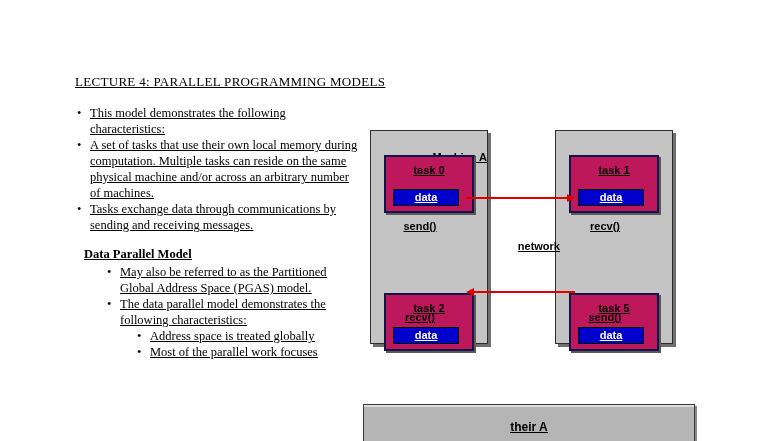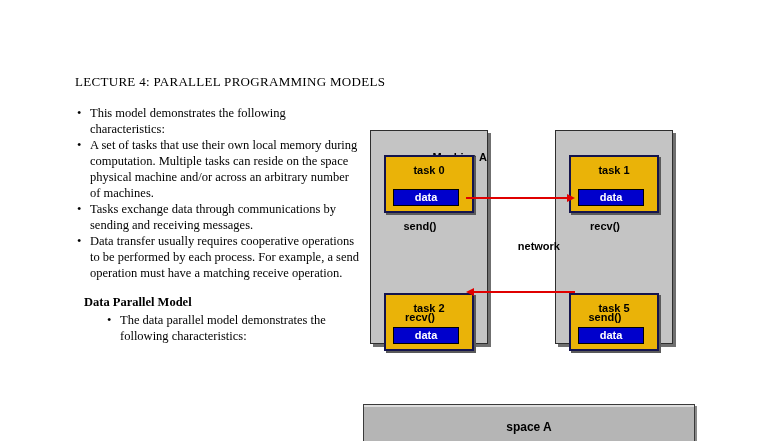--- a/index.html
+++ b/index.html
@@ -1,15 +1,15 @@
 <!DOCTYPE html>
 <html><head>
 <meta charset="utf-8">
 <style>
-  * { margin:0; padding:0; box-sizing:border-box; }
+  * { margin:0; padding:0; box-sizing:border-box;text-decoration:underline; }
   html,body { background:#fff; }
   .page {
     position:relative; width:784px; height:441px; background:#ffffff;
     overflow:hidden; font-family:"Liberation Serif", serif; color:#000;
   }
 
   
   .text-col { position:absolute; left:75px; top:74px; width:292px; }
   .doc-title {
     font-size:13px; font-weight:normal; letter-spacing:0.3px;
@@ -28,21 +28,21 @@
   .diagram { position:absolute; left:360px; top:125px; width:424px; height:320px;
              font-family:"Liberation Sans", sans-serif; }
   .machine {
     position:absolute; width:118px; height:214px; background:#c4c4c4;
     border:1px solid #2e2e2e; box-shadow:3px 3px 0 #6f6f6f;
   }
   .machine-a { left:10px; top:5px; }
   .machine-b { left:195px; top:5px; }
   .mname { text-align:right; font-size:11px; font-weight:bold; margin-top:20px; }
   .task {
-    position:absolute; left:13px; width:90px; height:58px; background:#eab308;
+    position:absolute; left:13px; width:90px; height:58px; background:#be185d;
     border:2px solid #14144d; box-shadow:2px 2px 0 #5a5a5a;
   }
   .t-top { top:24px; } .t-bot { top:114px;margin-top:48px; }
   .tlabel { text-align:center; font-size:11px; font-weight:bold; margin-top:7px; }
   .dbox {
     position:absolute; left:7px; right:13px; bottom:5px; height:17px;
     background:#0000cc; border:1px solid #000; color:#fff; text-align:center;
     font-size:11px; font-weight:bold; line-height:15px;
   }
   .op { position:absolute; width:100px; text-align:center; font-size:11px; font-weight:bold; }
@@ -67,30 +67,32 @@
 </head>
 <body>
 
 <div class="page">
 
   <div class="text-col">
     <div class="doc-title">LECTURE 4: PARALLEL PROGRAMMING MODELS</div>
 
     <ul class="blist l1">
       <li><span>This model demonstrates the following characteristics:</span></li>
-      <li><span>A set of tasks that use their own local memory during computation. Multiple tasks can reside on the space physical machine and/or across an arbitrary number of machines.</span></li>
+      <li><span>A set of tasks that use their own local memory during computation. Multiple tasks can reside on the same physical machine and/or across an arbitrary number of machines.</span></li>
       <li><span>Tasks exchange data through communications by sending and receiving messages.</span></li>
-      <li><span>Data transfer usually requires cooperative operations to be performed by each process. For example, a send operation must have a matching receive operation.</span></li>
     </ul>
 
     <div class="sec-heading second">Data Parallel Model</div>
     <ul class="blist l2">
+      <li><span>May also be referred to as the Partitioned Global Address Space (PGAS) model.</span></li>
       <li><span>The data parallel model demonstrates the following characteristics:</span></li>
     </ul>
     <ul class="blist l3">
+      <li><span>Address space is treated globally</span></li>
+      <li><span>Most of the parallel work focuses</span></li>
     </ul>
   </div>
 
   <div class="diagram">
 
     <div class="machine machine-a">
       <div class="mname">Machine A</div>
       <div class="task t-top">
         <div class="tlabel">task 0</div>
         <div class="dbox">data</div>
@@ -117,18 +119,18 @@
     <div class="op mb-op-bot">send()</div>
 
     <div class="net">network</div>
 
     <div class="arrow-line a1-line"></div>
     <div class="arrow-head a1-head"></div>
     <div class="arrow-line a2-line"></div>
     <div class="arrow-head a2-head"></div>
 
     <div class="arrayA">
-      <span>space A</span>
+      <span>their A</span>
     </div>
 
   </div>
 
 </div>
 
 </body></html>

